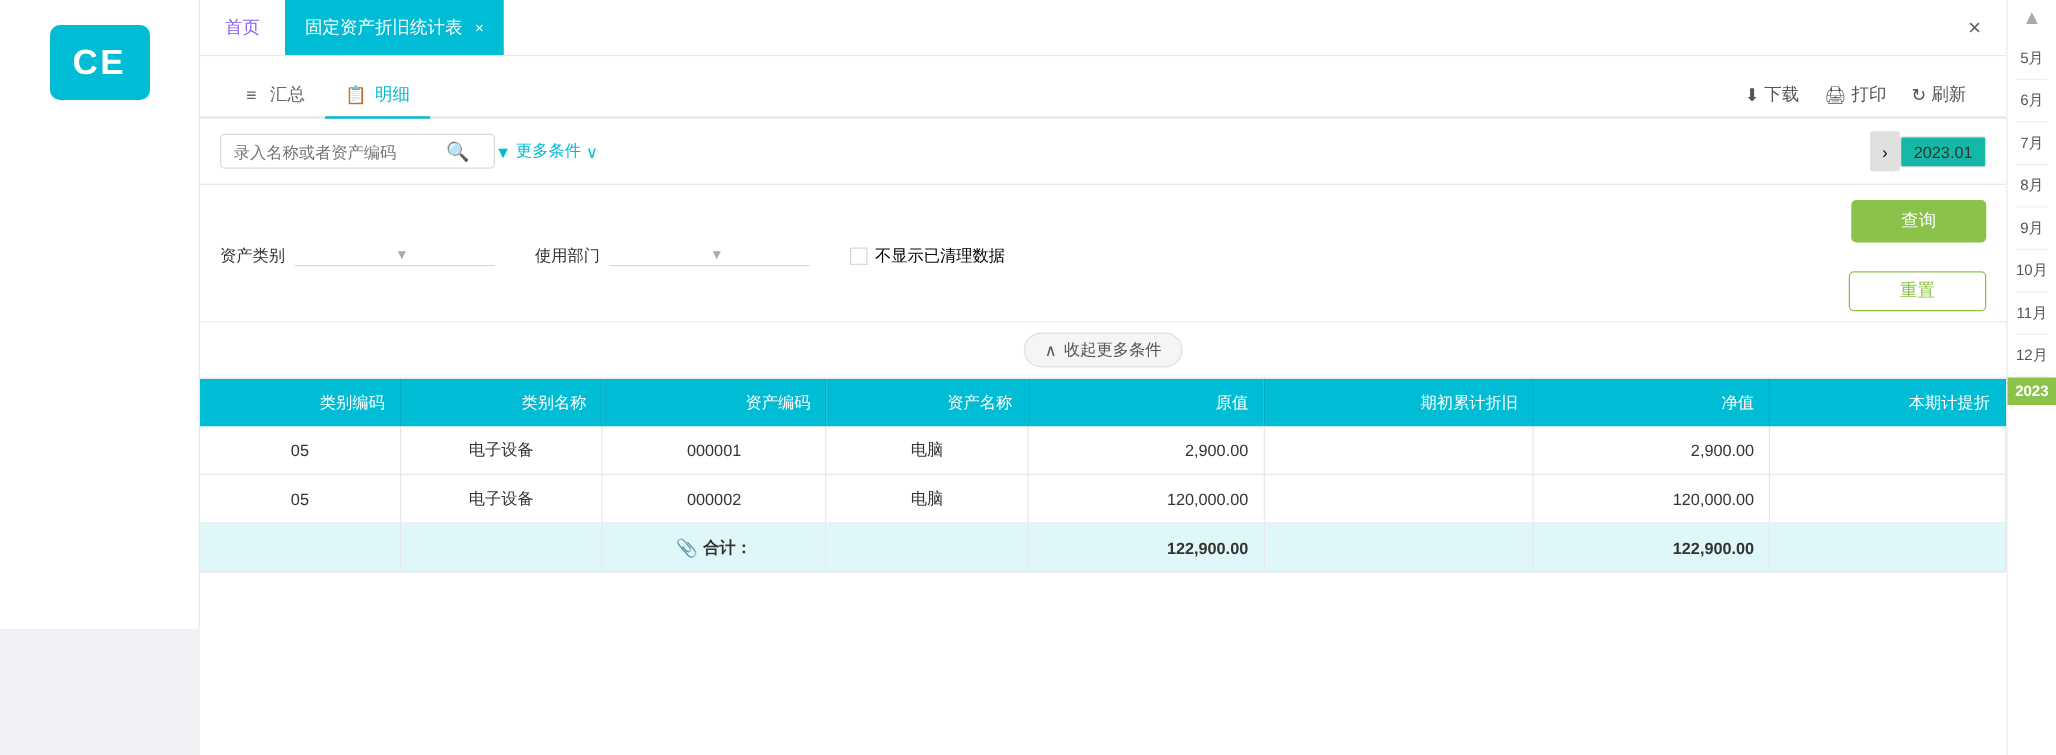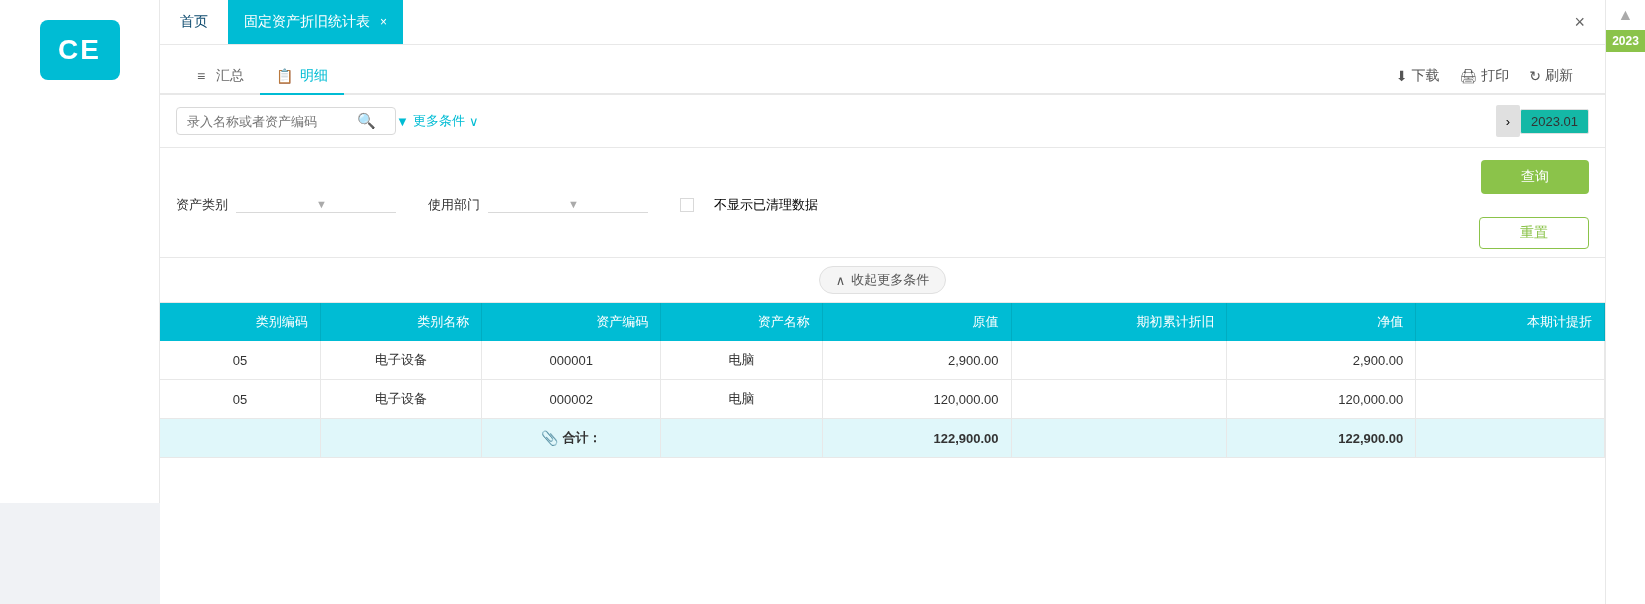--- a/index.html
+++ b/index.html
@@ -3,21 +3,21 @@
   <meta charset="utf-8">
   <style>
     * { box-sizing: border-box; margin: 0; padding: 0; }
     body { font-family: "Microsoft YaHei", "PingFang SC", sans-serif; font-size: 13px; background: #f0f2f5; width: 1645px; height: 604px; overflow: hidden; display: flex; }
 
     
     .main-area { flex: 1; display: flex; flex-direction: column; background: #f0f2f5; }
 
     
     .top-nav { display: flex; align-items: center; background: #fff; height: 45px; border-bottom: 1px solid #e8e8e8; padding: 0 0 0 0; }
-    .nav-home { padding: 0 20px; font-size: 14px; color: #0c4a6e; cursor: pointer; height: 100%; display: flex; align-items: center; font-family: Liberation Serif, serif; }
+    .nav-home { padding: 0 20px; font-size: 14px; color: #8b5cf6; cursor: pointer; height: 100%; display: flex; align-items: center; font-family: Liberation Serif, serif; }
     .nav-tab { display: flex; align-items: center; background: #00bcd4; color: #fff; height: 100%; padding: 0 16px; font-size: 14px; cursor: pointer; position: relative; }
     .nav-tab .close-icon { margin-left: 10px; font-size: 12px; cursor: pointer; }
     .nav-close-btn { margin-left: auto; padding-right: 20px; font-size: 18px; color: #666; cursor: pointer; display: flex; align-items: center; justify-content: flex-end; flex: 1; }
 
     
     .toolbar-tabs { display: flex; align-items: flex-end; background: #fff; padding: 0 16px; border-bottom: 2px solid #e8e8e8; height: 50px; position: relative; }
     .tab-btn { display: flex; align-items: center; gap: 6px; padding: 8px 16px; cursor: pointer; font-size: 14px; color: #666; border-bottom: 2px solid transparent; margin-bottom: -2px; }
     .tab-btn.active { color: #00bcd4; border-bottom: 2px solid #00bcd4; }
     .tab-btn .tab-icon { width: 18px; height: 18px; display: inline-flex; align-items: center; justify-content: center; }
     .toolbar-actions { margin-left: auto; display: flex; align-items: center; gap: 20px; padding-right: 16px; padding-bottom: 8px; }
@@ -34,21 +34,21 @@
     .date-label { background: #14b8a6; border: 1px solid #e0e0e0; padding: 4px 10px; font-size: 13px; color: #333; border-radius: 2px; white-space: nowrap; }
 
     
     .filter-area { background: #fff; padding: 12px 16px 8px; border-bottom: 1px solid #e8e8e8; }
     .filter-row { display: flex; align-items: center; gap: 32px; flex-wrap: wrap; }
     .filter-item { display: flex; align-items: center; gap: 8px; }
     .filter-label { font-size: 13px; color: #333; white-space: nowrap; }
     .filter-select { display: flex; align-items: center; border-bottom: 1px solid #d9d9d9; min-width: 160px; padding: 2px 4px; cursor: pointer; }
     .filter-select span { font-size: 13px; color: #999; flex: 1; }
     .filter-select .arrow { color: #aaa; font-size: 11px; }
-    .filter-checkbox-item { display: flex; align-items: center; gap: 20px; }
+    .filter-checkbox-item { display: flex; align-items: center; gap: 6px; }
     .filter-checkbox { width: 14px; height: 14px; border: 1px solid #d9d9d9; background: #fff; }
     .filter-actions { margin-left: auto; display: flex; flex-direction: column; gap: 23px; align-items: flex-end; }
     .btn-query { background: #8bc34a; color: #fff; border: none; border-radius: 4px; padding: 8px 40px; font-size: 14px; cursor: pointer; }
     .btn-reset { background: #fff; color: #8bc34a; border: 1px solid #8bc34a; border-radius: 4px; padding: 6px 40px; font-size: 14px; cursor: pointer; }
 
     
     .collapse-bar { display: flex; justify-content: center; align-items: center; padding: 8px 0; background: #fff; border-bottom: 1px solid #e8e8e8; }
     .collapse-btn { display: flex; align-items: center; gap: 6px; color: #555; font-size: 13px; cursor: pointer; background: #f5f5f5; border: 1px solid #e0e0e0; border-radius: 16px; padding: 4px 16px; }
 
     
@@ -218,14 +218,24 @@
             <td class="text-right">122,900.00</td>
             <td class="text-right"></td>
           </tr>
         </tbody>
     </table>
   </div>
 </div>
 
 <div class="right-sidebar">
   <div class="sidebar-scroll-up">▲</div>
+  <div id="sidebar-months-container">
+      <div class="sidebar-month">5月</div>
+      <div class="sidebar-month">6月</div>
+      <div class="sidebar-month">7月</div>
+      <div class="sidebar-month">8月</div>
+      <div class="sidebar-month">9月</div>
+      <div class="sidebar-month">10月</div>
+      <div class="sidebar-month">11月</div>
+      <div class="sidebar-month">12月</div>
+    </div>
   <div class="sidebar-year-badge">2023</div>
 </div>
 
 </body></html>

